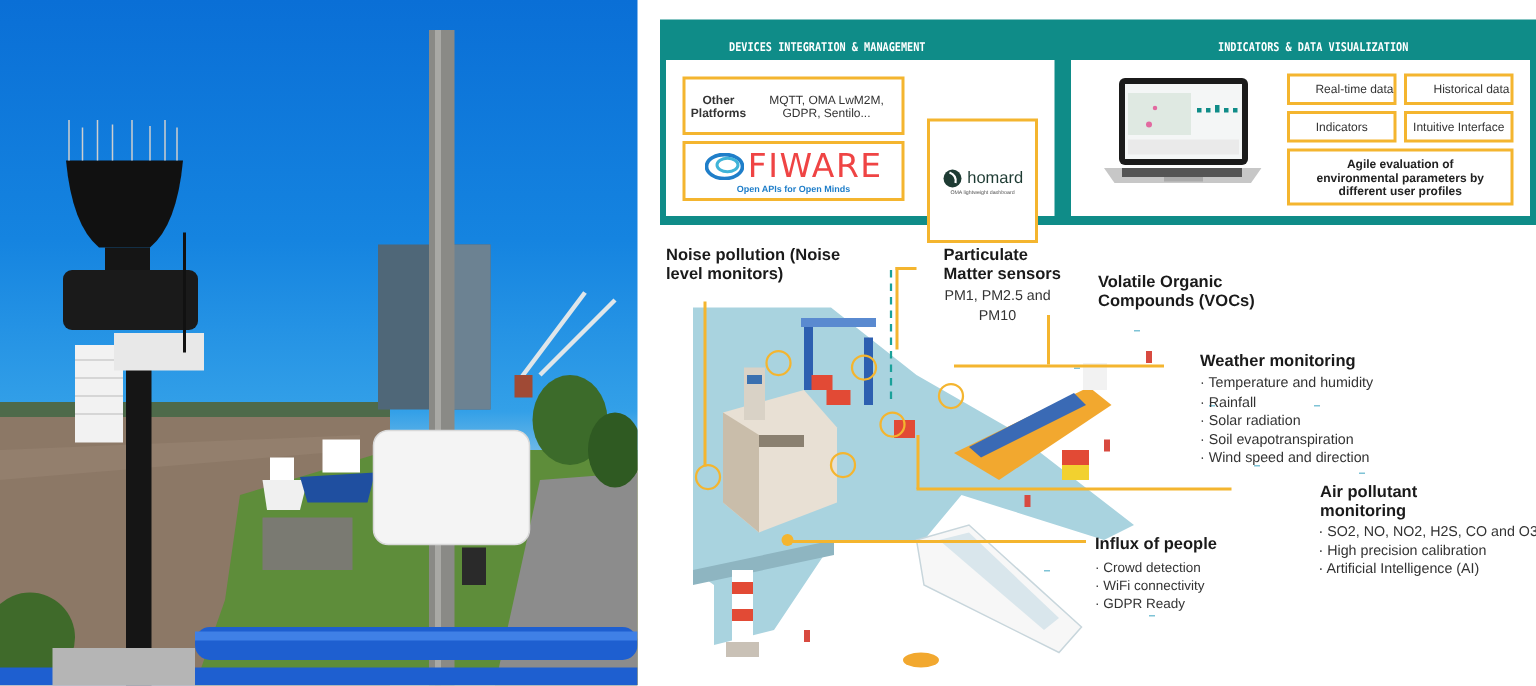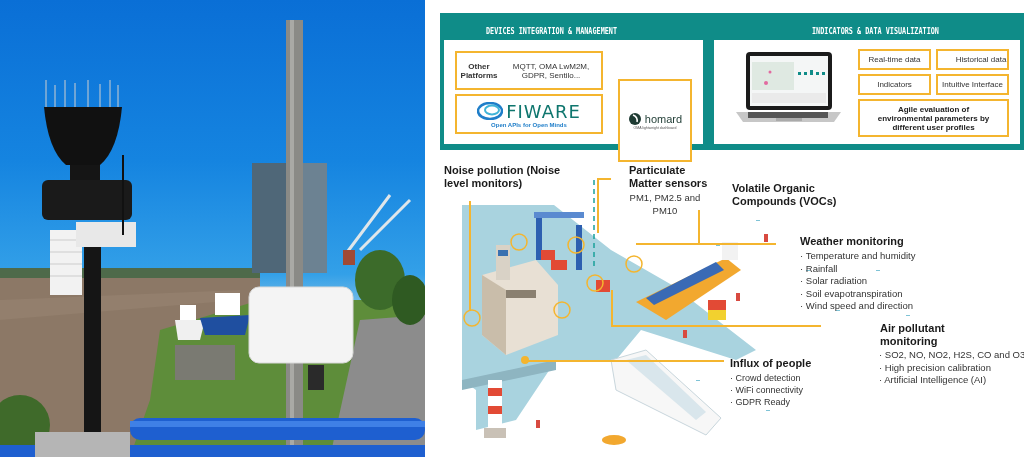--- a/index.html
+++ b/index.html
@@ -102,21 +102,21 @@
       <div class="obox" style="left:11px; top:11px; width:148px; height:39px; ">
         <span class="other-title">Other Platforms</span>
         <span class="other-sub">MQTT, OMA LwM2M, GDPR, Sentilo...</span>
       </div>
       <div class="obox" style="left:11px; top:54px; width:148px; height:40px; flex-direction:column;">
         <div style="display:flex; align-items:center; gap:3px;">
           <svg width="26" height="18" viewBox="0 0 26 18">
             <ellipse cx="13" cy="9" rx="12" ry="8" fill="none" stroke="#1f7ec9" stroke-width="2.5"></ellipse>
             <ellipse cx="15" cy="8" rx="7" ry="4.5" fill="none" stroke="#40b4d8" stroke-width="2"></ellipse>
           </svg>
-          <span style="font-size:18px; color:#0f766e; font-family:'DejaVu Sans', sans-serif; letter-spacing:1px;">FIWARE</span>
+          <span style="font-size:22px; color:#ef4444; font-family:'DejaVu Sans', sans-serif; letter-spacing:1px;">FIWARE</span>
         </div>
         <span style="font-size:6px; color:#1f7ec9; font-weight:bold;">Open APIs for Open Minds</span>
       </div>
       <div class="obox" style="left:174px; top:11px; width:74px; height:83px; flex-direction:column;margin-top:28px;">
         <div style="display:flex; align-items:center; gap:3px;">
           <svg width="14" height="14" viewBox="0 0 14 14">
             <circle cx="7" cy="7" r="6" fill="#1e3b33"></circle>
             <path d="M5 3 Q10 5 9 10" stroke="#fff" stroke-width="1.5" fill="none"></path>
           </svg>
           <span style="font-size:11px; color:#1e3b33;">homard</span>
@@ -137,21 +137,21 @@
         <rect x="62" y="22" width="3" height="3" fill="#0f8c88"></rect>
         <rect x="68" y="22" width="3" height="3" fill="#0f8c88"></rect>
         <rect x="74" y="20" width="3" height="5" fill="#0f8c88"></rect>
         <rect x="80" y="22" width="3" height="3" fill="#0f8c88"></rect>
         <rect x="86" y="22" width="3" height="3" fill="#0f8c88"></rect>
         <rect x="16" y="43" width="74" height="10" fill="#eaeaea"></rect>
         <polygon points="0,62 105,62 98,72 7,72" fill="#c7c7c7"></polygon>
         <rect x="12" y="62" width="80" height="6" fill="#555"></rect>
         <rect x="40" y="68" width="26" height="3" fill="#aaa"></rect>
       </svg>
-      <div class="obox" style="left:144px; top:9px; width:73px; height:21px;">
+      <div class="obox" style="left:144px; top:9px; width:73px; height:21px;justify-content:flex-end;">
         <span>Real-time data</span>
       </div>
       <div class="obox" style="left:222px; top:9px; width:73px; height:21px;padding-left:17px;">
         <span>Historical data</span>
       </div>
       <div class="obox" style="left:144px; top:34px; width:73px; height:21px;">
         <span>Indicators</span>
       </div>
       <div class="obox" style="left:222px; top:34px; width:73px; height:21px;">
         <span>Intuitive Interface</span>

